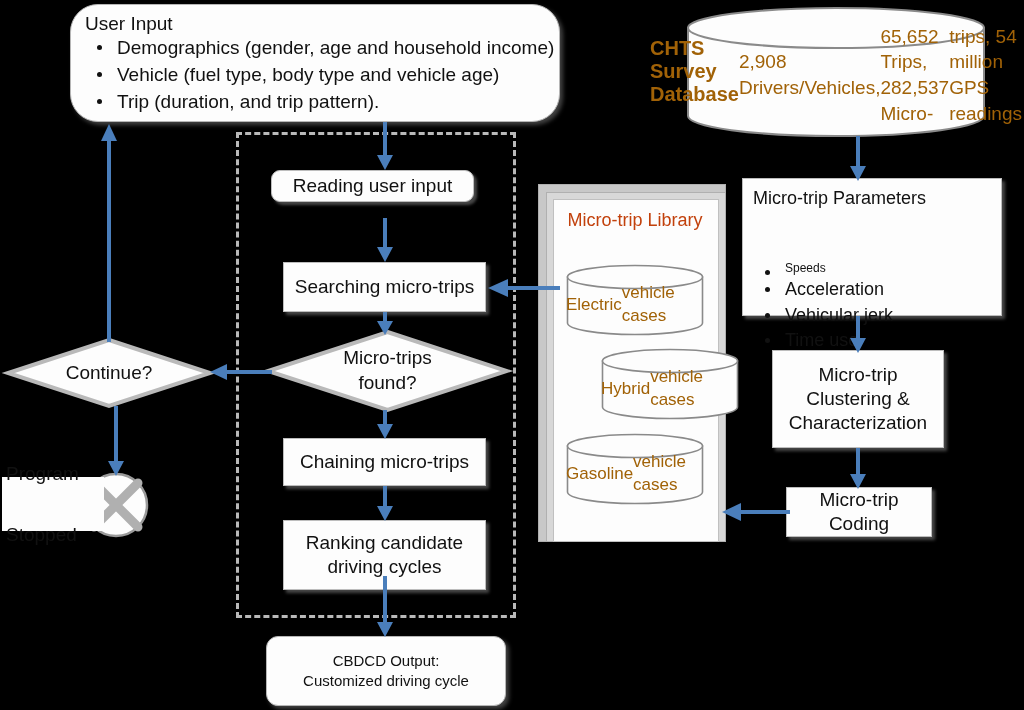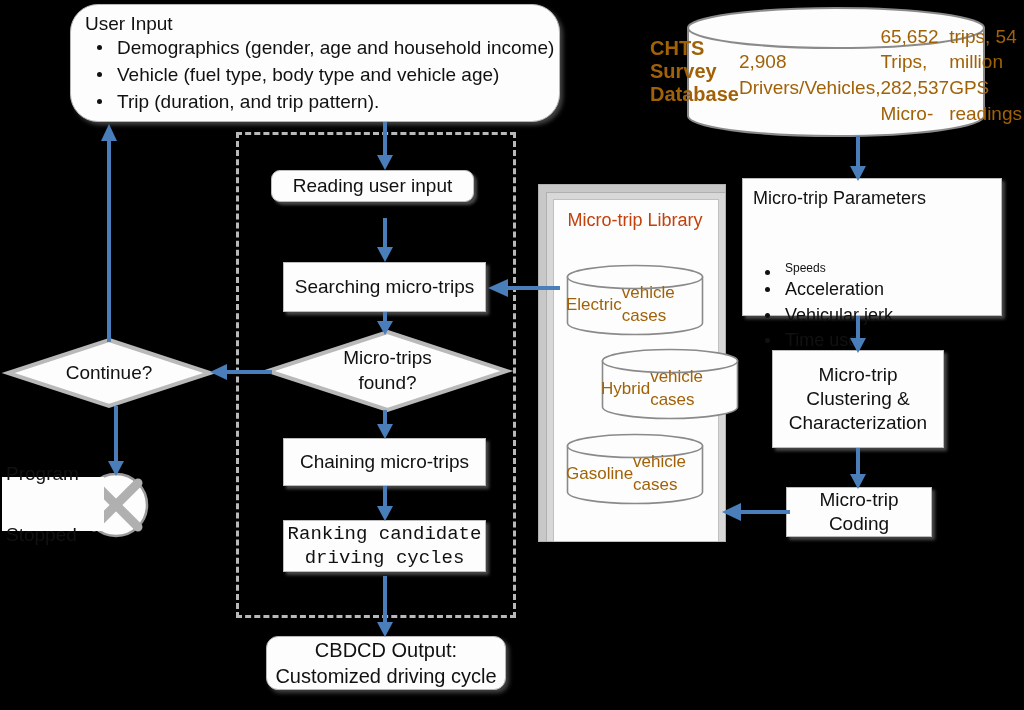--- a/index.html
+++ b/index.html
@@ -194,27 +194,27 @@
         <div>Micro-trips</div>
         <div>found?</div>
       </div>
     </div>
   </div>
 
   <div class="node proc-box" style="left:283px;top:438px;width:203px;height:48px;font-size:19px;">
     <span>Chaining micro-trips</span>
   </div>
 
-  <div class="node proc-box" style="left:283px;top:520px;width:203px;height:52px;flex-direction:column;font-size:19px;font-family:Liberation Mono, monospace;">
+  <div class="node proc-box" style="left:283px;top:520px;width:203px;height:70px;flex-direction:column;font-size:19px;">
     <div>Ranking candidate</div>
     <div>driving cycles</div>
   </div>
 
-  <div class="node rounded-box" style="left:266px;top:636px;width:240px;height:54px;display:flex;flex-direction:column;
-              align-items:center;justify-content:center;font-size:20px;line-height:1.32;">
+  <div class="node rounded-box" style="left:266px;top:636px;width:240px;height:70px;display:flex;flex-direction:column;
+              align-items:center;justify-content:center;font-size:15px;line-height:1.32;">
     <div>CBDCD Output:</div>
     <div>Customized driving cycle</div>
   </div>
 
   <div class="diamond-wrap" style="left:6px;top:338px;width:206px;height:70px;">
     <svg width="206" height="70" viewBox="0 0 206 70">
       <polygon points="103,2 204,35 103,68 2,35" fill="#fdfdfd" stroke="#b9b9b9" stroke-width="4"></polygon>
     </svg>
     <div class="diamond-label">
       <span>Continue?</span>

